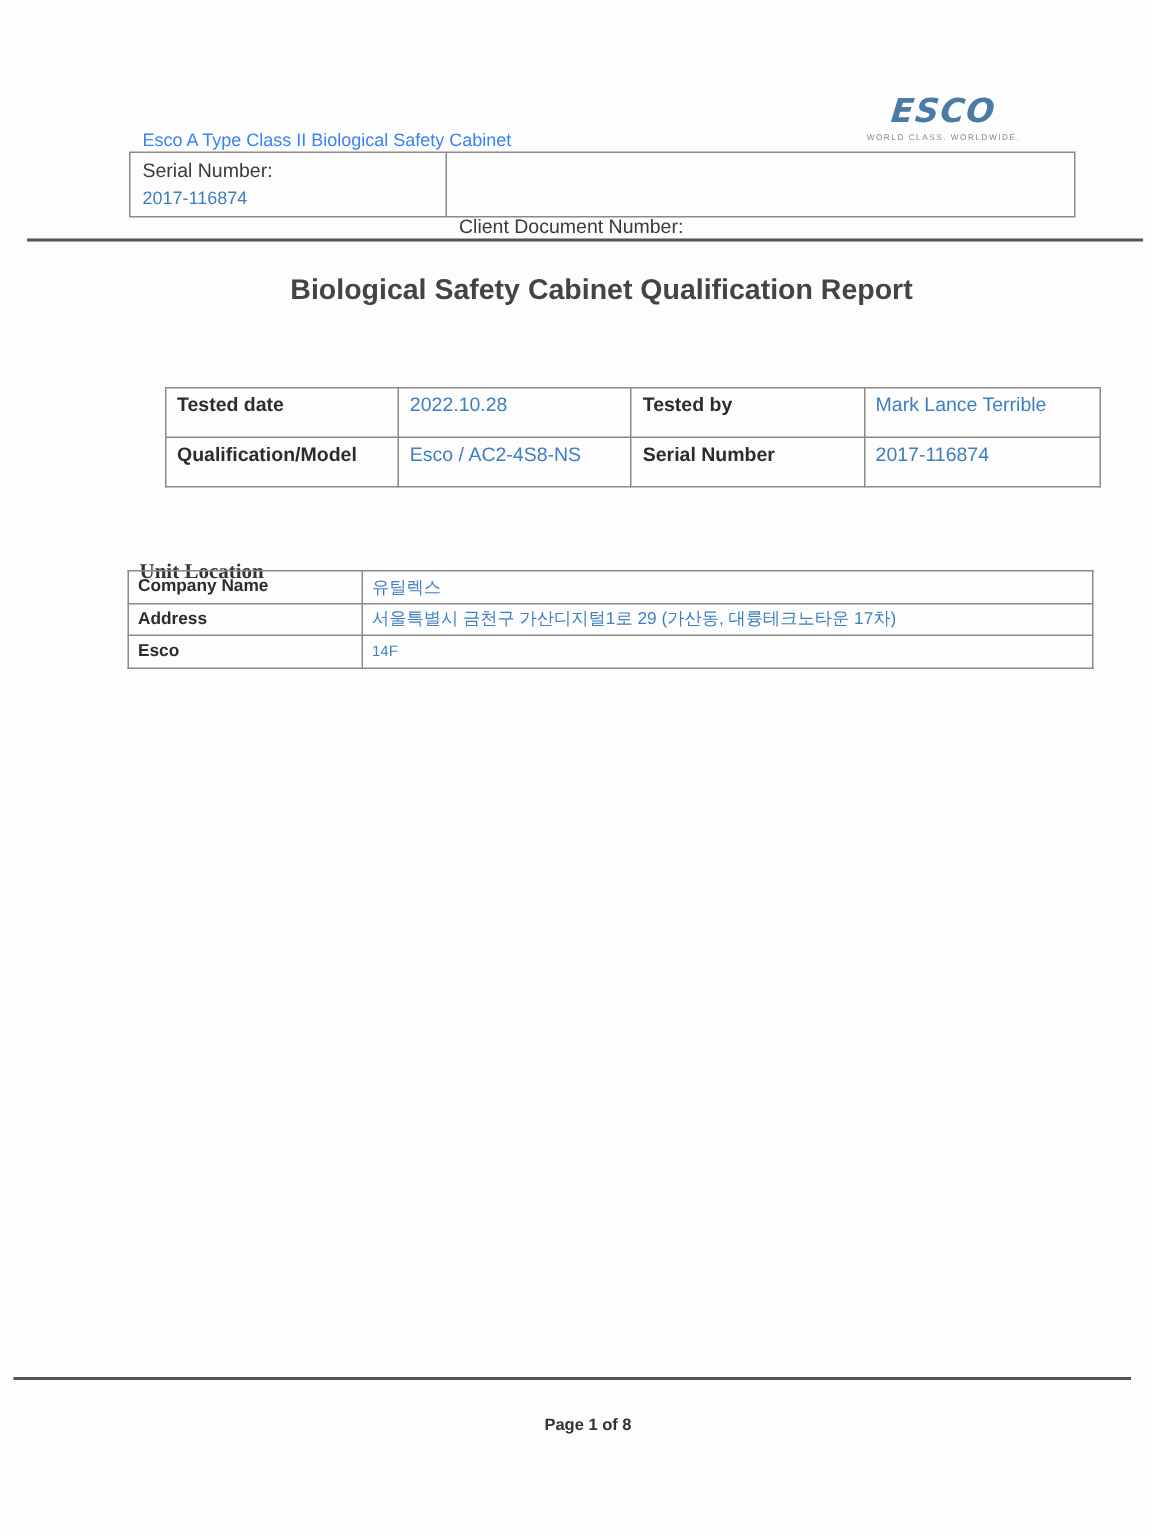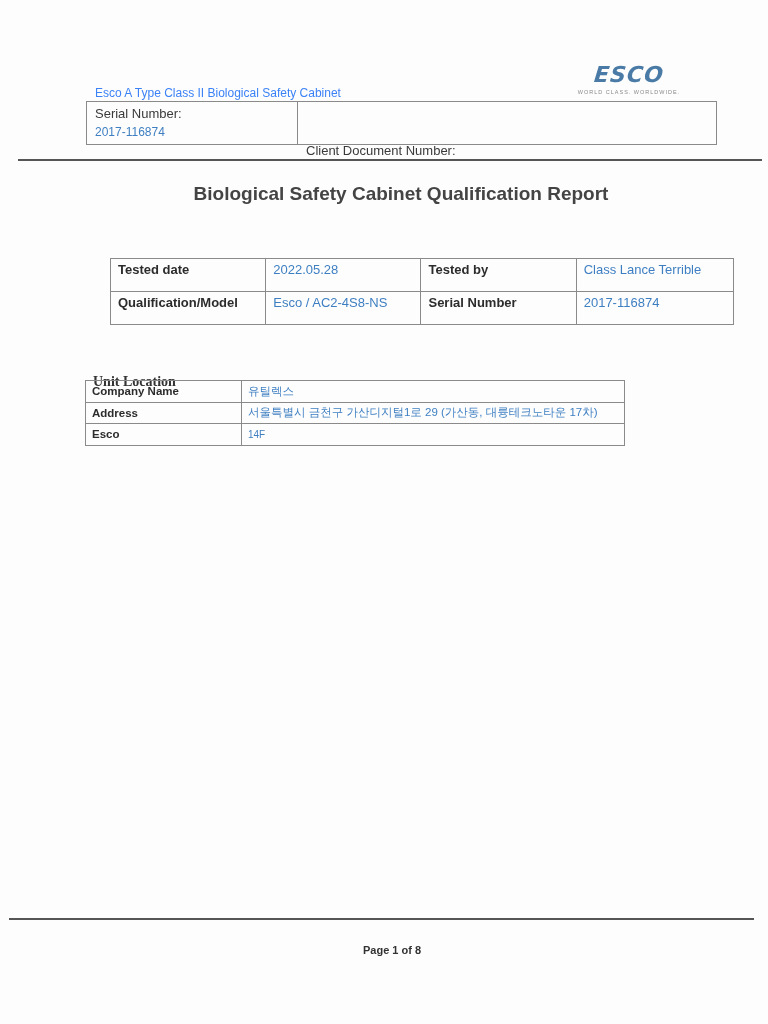--- a/index.html
+++ b/index.html
@@ -26,21 +26,21 @@
 
     .report-title { position: absolute; left: 0; width: 802px; top: 183px; text-align: center; font-size: 19px; font-weight: bold; color: #444; }
 
     .test-table { position: absolute; left: 86px; top: 258px; width: 624px; border-collapse: collapse; margin-left: 24px; }
     .test-table td { border: 1px solid #8a8a8a; height: 33px; vertical-align: top; padding: 3px 7px; font-size: 13px; }
     .test-table td.k { font-weight: bold; color: #2c2c2c; }
     .test-table td.v { color: #3e7fc2; }
 
     .section-title { position: absolute; left: 93px; top: 374px; font-family: "Liberation Serif", serif; font-weight: bold; font-size: 14px; color: #333; }
 
-    .loc-table { position: absolute; left: 85px; top: 380px; width: 540px; border-collapse: collapse; }
+    .loc-table { position: absolute; left: 85px; top: 380px; width: 644px; border-collapse: collapse; }
     .loc-table td { border: 1px solid #8a8a8a; height: 21.5px; padding: 2px 6px; font-size: 11.5px; vertical-align: middle; }
     .loc-table td.k { width: 156px; font-weight: bold; color: #2c2c2c; }
     .loc-table td.v { color: #3e7fc2; }
     .loc-table tr.small td.v { font-size: 10px; }
 
     .page-num { position: absolute; left: 0; width: 784px; top: 944px; text-align: center; font-size: 11px; font-weight: bold; color: #333; }
   </style>
 </head>
 <body>
 
@@ -69,23 +69,23 @@
 <table class="test-table">
   <colgroup>
       <col style="width:155px">
       <col style="width:155px">
       <col style="width:155px">
       <col style="width:157px">
     </colgroup>
   <tbody>
       <tr>
     <td class="k">Tested date</td>
-    <td class="v">2022.05.28</td>
+    <td class="v">2022.10.28</td>
     <td class="k">Tested by</td>
-    <td class="v">Class Lance Terrible</td>
+    <td class="v">Mark Lance Terrible</td>
   </tr>
   <tr>
     <td class="k">Qualification/Model</td>
     <td class="v">Esco / AC2-4S8-NS</td>
     <td class="k">Serial Number</td>
     <td class="v">2017-116874</td>
   </tr>
 </tbody>
   </table>
 

